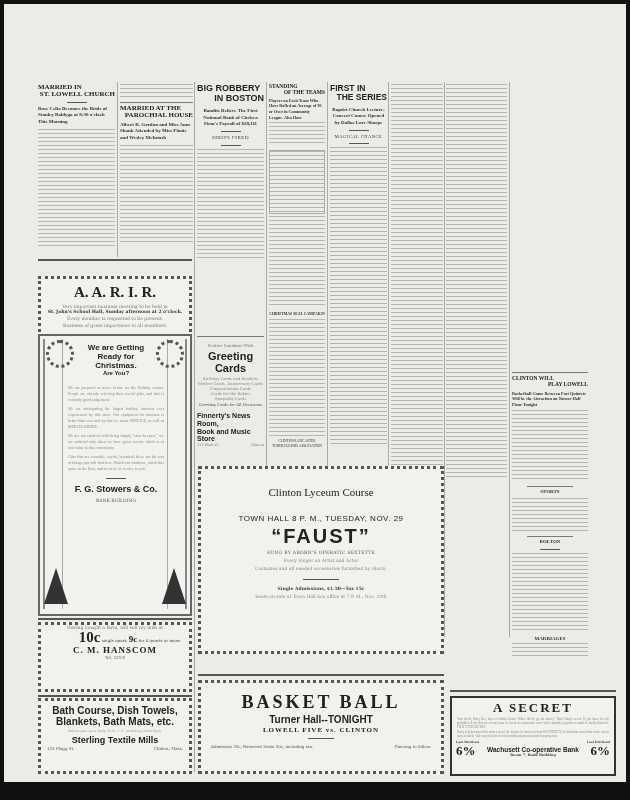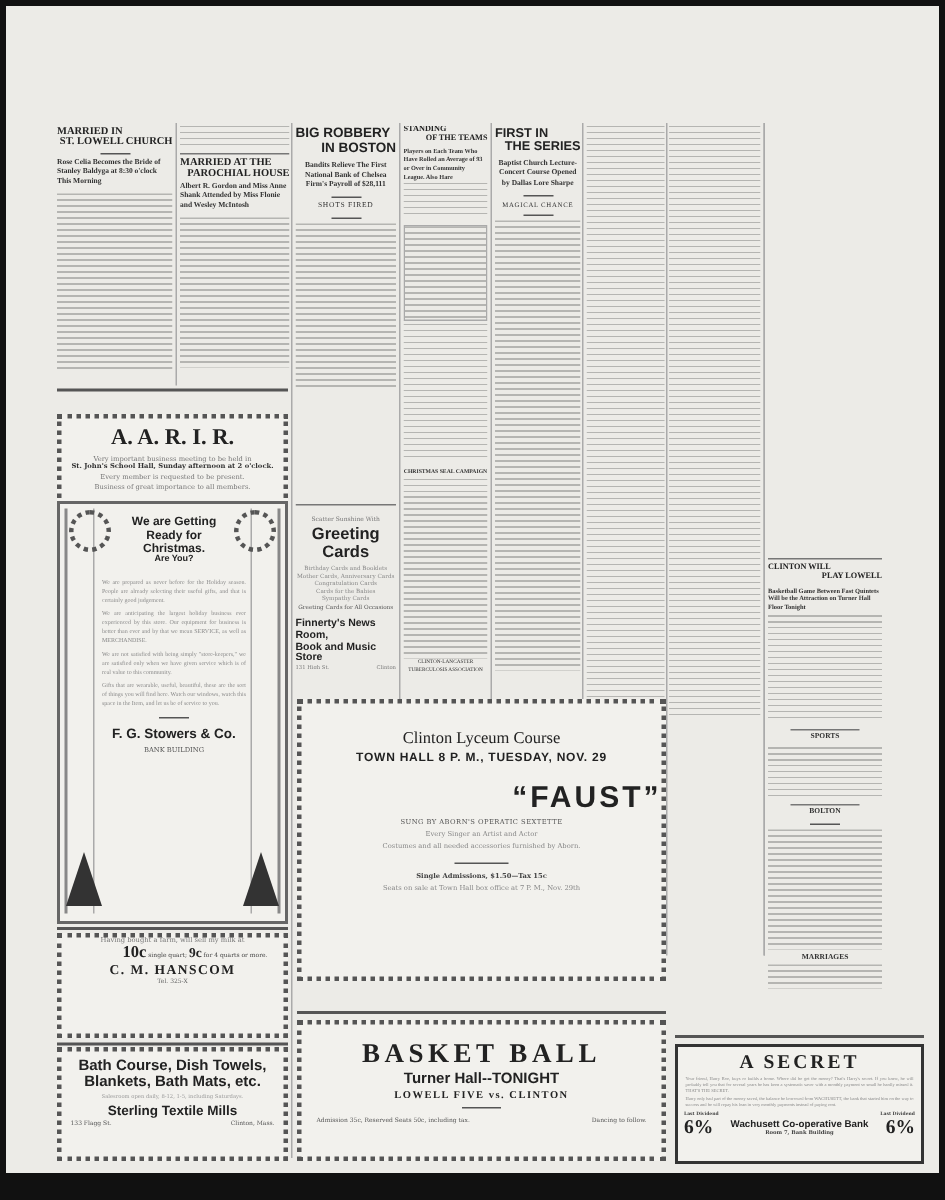--- a/index.html
+++ b/index.html
@@ -80,21 +80,21 @@
       <div class="body-txt" style="margin-top:3px;">Gifts that are wearable, useful, beautiful, these are the sort of things you will find here. Watch our windows, watch this space in the Item, and let us be of service to you.</div>
       <div class="small-rule" style="margin-top:6px;"></div>
       <div class="hd-cond c" style="font-size:9px;margin-top:6px;">F. G. Stowers &amp; Co.</div>
       <div class="c" style="font-size:4.5px;color:#555;margin-top:3px;">BANK BUILDING</div>
     </div>
   </div>
 
   <div class="ad dotborder" style="left:34px;top:618px;width:154px;height:70px;">
     <div class="c" style="font-size:4.5px;color:#777;">Having bought a farm, will sell my milk at</div>
     <div class="c" style="font-size:4px;color:#444;">
-      <span class="hd" style="font-size:11px;margin-left:30px;">10c</span>
+      <span class="hd" style="font-size:15px;margin-left:30px;">10c</span>
       <span>single quart;</span>
       <span class="hd" style="font-size:9px;">9c</span>
       <span>for 4 quarts or more.</span>
     </div>
     <div class="hd c" style="font-size:9px;letter-spacing:1px;">C. M. HANSCOM</div>
     <div class="c" style="font-size:4px;color:#666;">Tel. 325-X</div>
   </div>
 
   <div class="ad dotborder" style="left:34px;top:694px;width:154px;height:76px;">
     <div class="hd-cond c" style="font-size:10px;margin-top:4px;">Bath Course, Dish Towels,</div>
@@ -199,22 +199,22 @@
     <div class="lines" style="height:80px;"></div>
   </div>
 
   <div class="col" style="left:508px;top:632px;width:76px;height:26px;">
     <div class="sub" style="font-size:5px;">MARRIAGES</div>
     <div class="lines" style="height:16px;"></div>
   </div>
 
   <div class="ad dotborder" style="left:194px;top:462px;width:246px;height:188px;">
     <div class="hd c" style="font-size:11px;font-weight:normal;margin-top:18px;">Clinton Lyceum Course</div>
-    <div class="hd-cond c" style="font-size:8px;font-weight:bold;margin-top:2px;letter-spacing:0.5px;">TOWN HALL   8 P. M., TUESDAY, NOV. 29</div>
-    <div class="hd-cond c" style="font-size:20px;font-weight:bold;letter-spacing:2px;margin-top:12px;text-align:right;">“FAUST”</div>
+    <div class="hd-cond c" style="font-size:8px;font-weight:normal;margin-top:16px;letter-spacing:0.5px;">TOWN HALL   8 P. M., TUESDAY, NOV. 29</div>
+    <div class="hd-cond c" style="font-size:20px;font-weight:bold;letter-spacing:2px;margin-top:2px;">“FAUST”</div>
     <div class="c" style="font-size:4.5px;color:#555;margin-top:3px;letter-spacing:0.3px;">SUNG BY ABORN'S OPERATIC SEXTETTE</div>
     <div class="c" style="font-size:4.5px;color:#888;margin-top:3px;">Every Singer an Artist and Actor</div>
     <div class="c" style="font-size:4.5px;color:#888;margin-top:3px;">Costumes and all needed accessories furnished by Aborn.</div>
     <div class="small-rule" style="width:36px;margin-top:8px;"></div>
     <div class="c" style="font-size:4.5px;color:#444;margin-top:6px;font-weight:bold;">Single Admissions, $1.50—Tax 15c</div>
     <div class="c" style="font-size:4.5px;color:#888;margin-top:3px;">Seats on sale at Town Hall box office at 7 P. M., Nov. 29th</div>
   </div>
 
   <div class="ad dotborder" style="left:194px;top:676px;width:246px;height:94px;">
     <div class="hd c" style="font-size:18px;letter-spacing:3px;margin-top:10px;font-family:'Liberation Serif',serif;">BASKET BALL</div>

